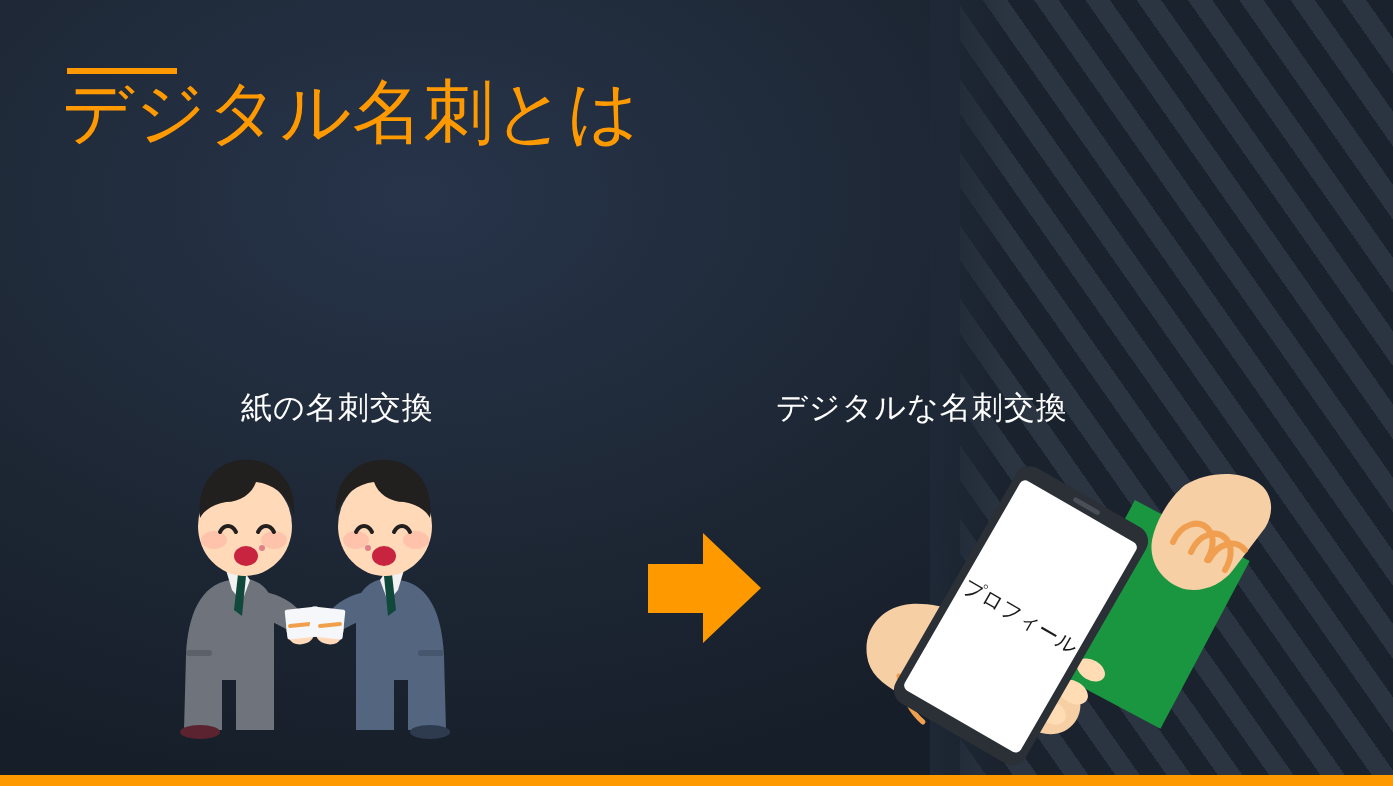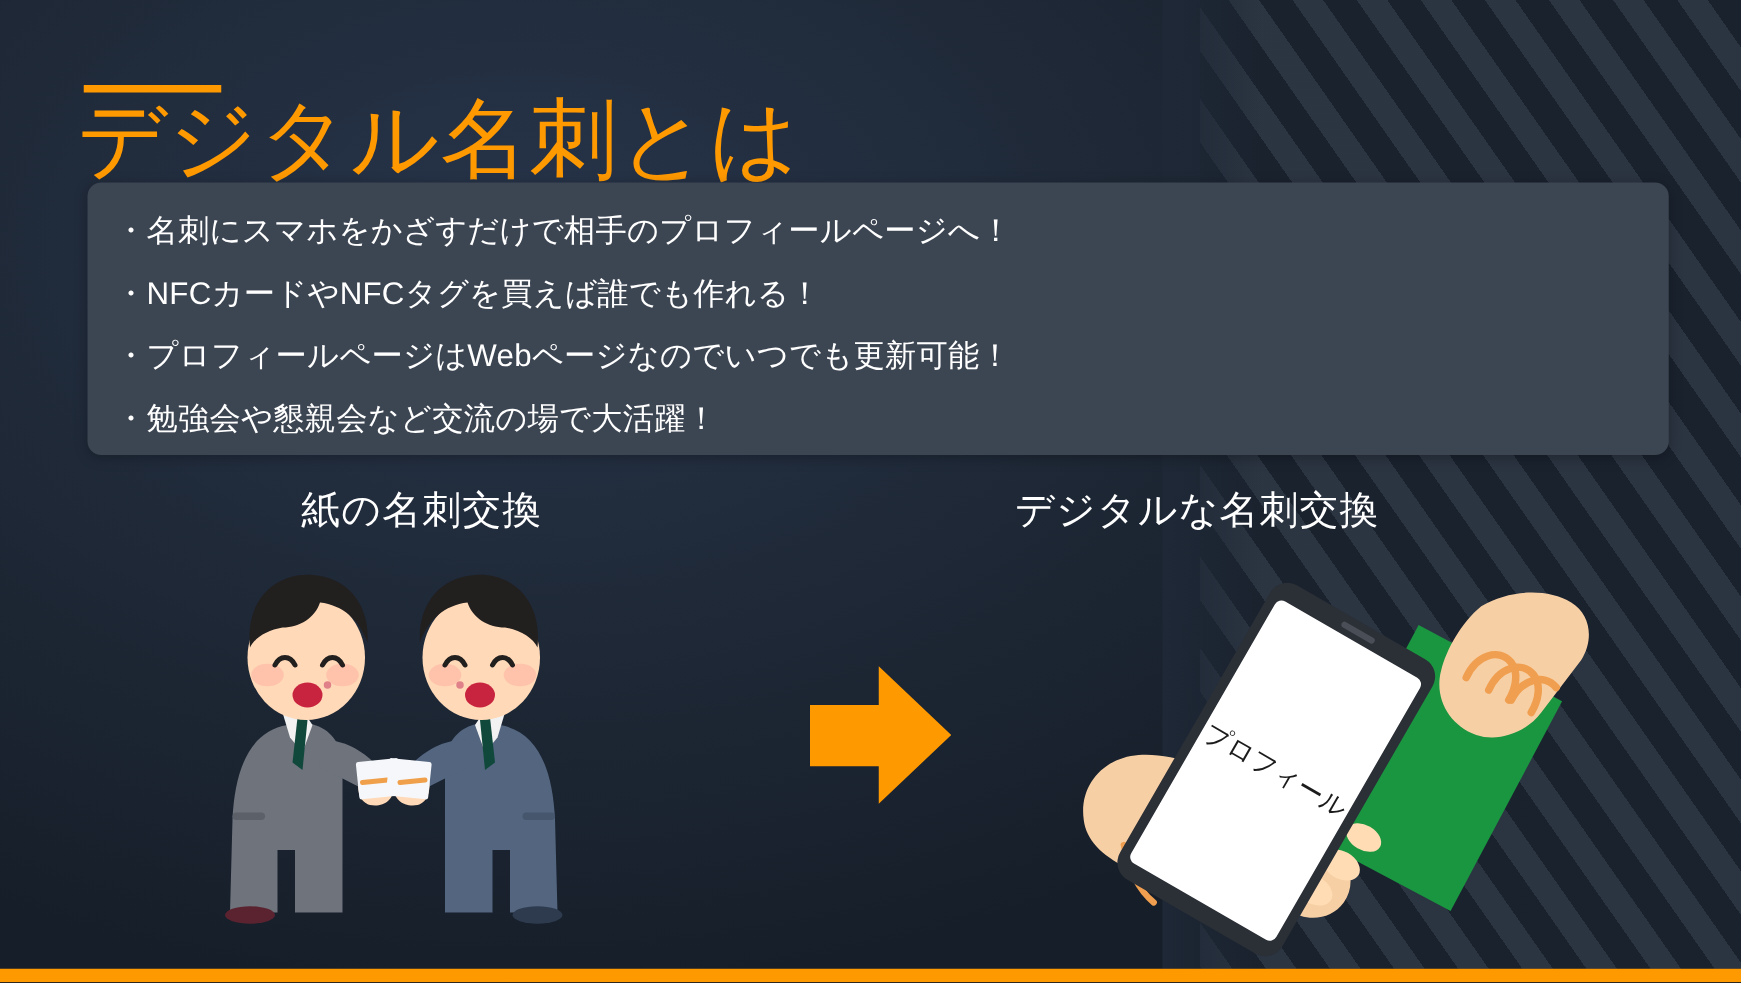--- a/index.html
+++ b/index.html
@@ -93,21 +93,21 @@
 
   
   .cap-left, .cap-right {
     position: absolute;
     color: #ffffff;
     font-size: 31px;
     white-space: nowrap;
     letter-spacing: 1px;
   }
   .cap-left  { left: 194px; top: 387px; margin-left: 47px; }
-  .cap-right { left: 812px; top: 387px; }
+  .cap-right { left: 776px; top: 387px; }
 
   
   .arrow {
     position: absolute;
     left: 648px;
     top: 531px;
     width: 115px;
     height: 115px;
   }
 
@@ -141,28 +141,20 @@
 <body>
 
 <div class="slide">
 
   <div class="stripes"></div>
   <div class="stripes-fade"></div>
 
   <div class="title-rule"></div>
   <div class="title">デジタル名刺とは</div>
 
-  <div class="panel">
-    <div class="panel-list">
-      <div class="bullet">・名刺にスマホをかざすだけで相手のプロフィールページへ！</div>
-      <div class="bullet">・NFCカードやNFCタグを買えば誰でも作れる！</div>
-      <div class="bullet">・プロフィールページはWebページなのでいつでも更新可能！</div>
-      <div class="bullet">・勉強会や懇親会など交流の場で大活躍！</div>
-    </div>
-  </div>
 
   <div class="cap-left">紙の名刺交換</div>
   <div class="cap-right">デジタルな名刺交換</div>
 
   <div class="illu-left">
     <svg viewBox="0 0 290 315" width="290" height="315" xmlns="http://www.w3.org/2000/svg">
 
       <path d="M60 140 C30 145 18 175 16 215 L14 290 L52 290 L52 240 L66 240 L66 290 L104 290 L104 175 C104 152 92 142 78 139 Z" fill="#6e737c"></path>
 
       <path d="M84 152 C104 150 124 162 134 176 C140 185 132 196 122 192 C110 186 96 178 86 175 Z" fill="#6e737c"></path>

